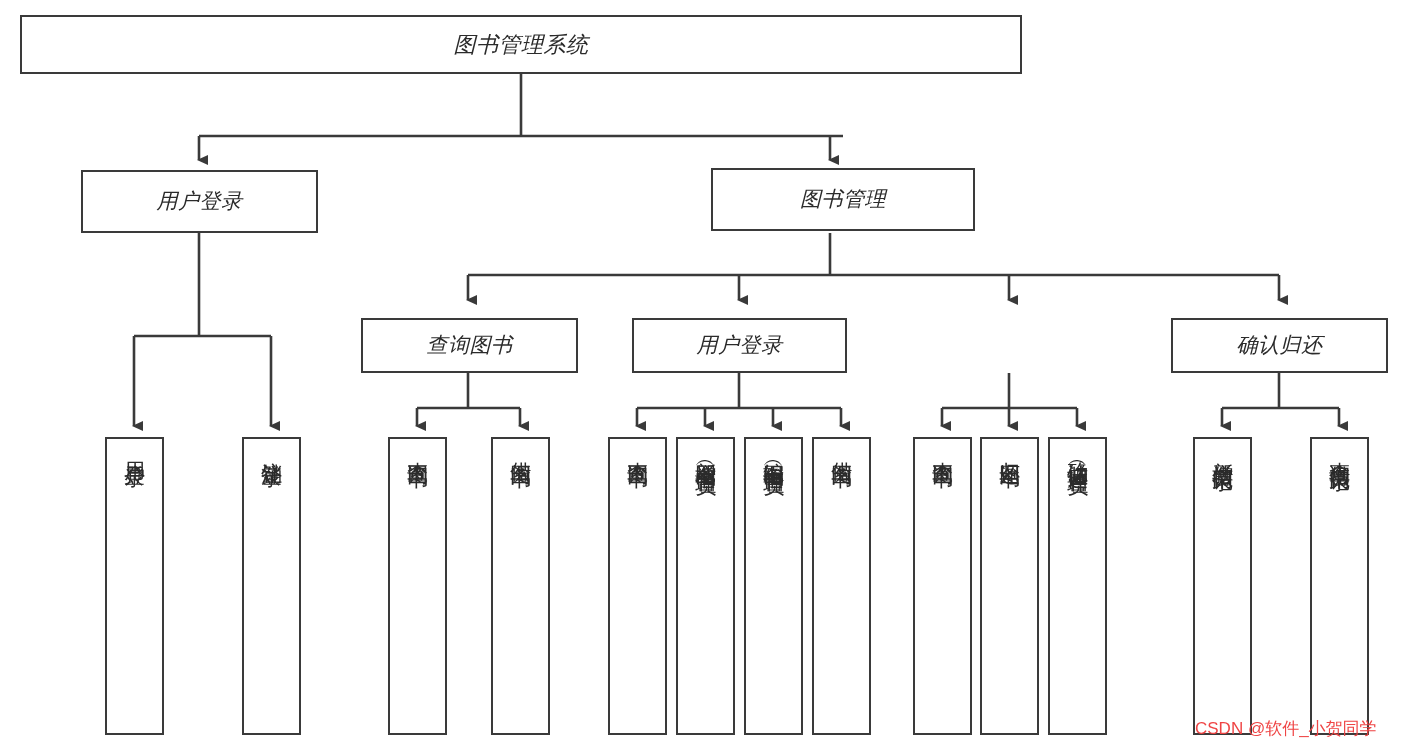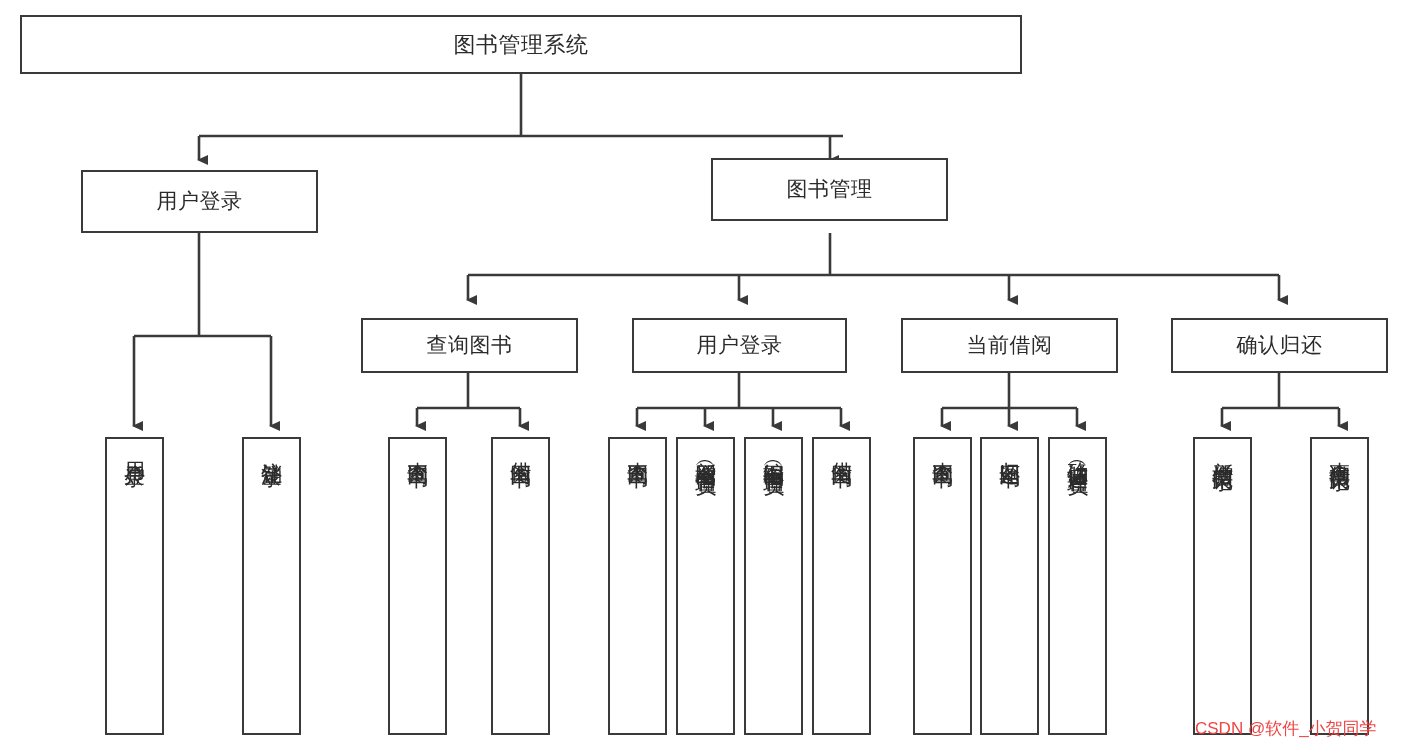--- a/index.html
+++ b/index.html
@@ -36,20 +36,21 @@
     z-index: 2;
   }
   .node .label {
     text-align: center;
     line-height: 1.18;
     letter-spacing: 0.5px;
   }
   .node.horizontal .label {
     writing-mode: horizontal-tb;
     font-size: 21px;
+    font-style: italic;
   }
   .node.vertical {
     align-items: flex-start;
     padding-top: 6px;
   }
   .node.vertical .label {
     writing-mode: vertical-rl;
     text-orientation: upright;
     font-size: 21px;
     line-height: 1.35;
@@ -121,32 +122,29 @@
     </g>
   </svg>
 
   <div class="node horizontal root" style="left:20px; top:15px; width:1002px; height:59px;">
     <span class="label">图书管理系统</span>
   </div>
 
   <div class="node horizontal" style="left:81px; top:170px; width:237px; height:63px;">
     <span class="label">用户登录</span>
   </div>
-  <div class="node horizontal" style="left:711px; top:158px; width:237px; height:63px;">
+  <div class="node horizontal" style="left:711px; top:168px; width:264px; height:63px;">
     <span class="label">图书管理</span>
   </div>
 
   <div class="node horizontal" style="left:361px; top:318px; width:217px; height:55px;">
     <span class="label">查询图书</span>
   </div>
   <div class="node horizontal" style="left:632px; top:318px; width:215px; height:55px;">
     <span class="label">用户登录</span>
-  </div>
-  <div class="node horizontal" style="left:901px; top:318px; width:217px; height:55px;">
-    <span class="label">当前借阅</span>
   </div>
   <div class="node horizontal" style="left:1171px; top:318px; width:217px; height:55px;">
     <span class="label">确认归还</span>
   </div>
 
   <div class="node vertical" style="left:105px; top:437px; width:59px; height:298px;">
     <span class="label">用户登录</span>
   </div>
   <div class="node vertical" style="left:242px; top:437px; width:59px; height:298px;">
     <span class="label">注销登录</span>

